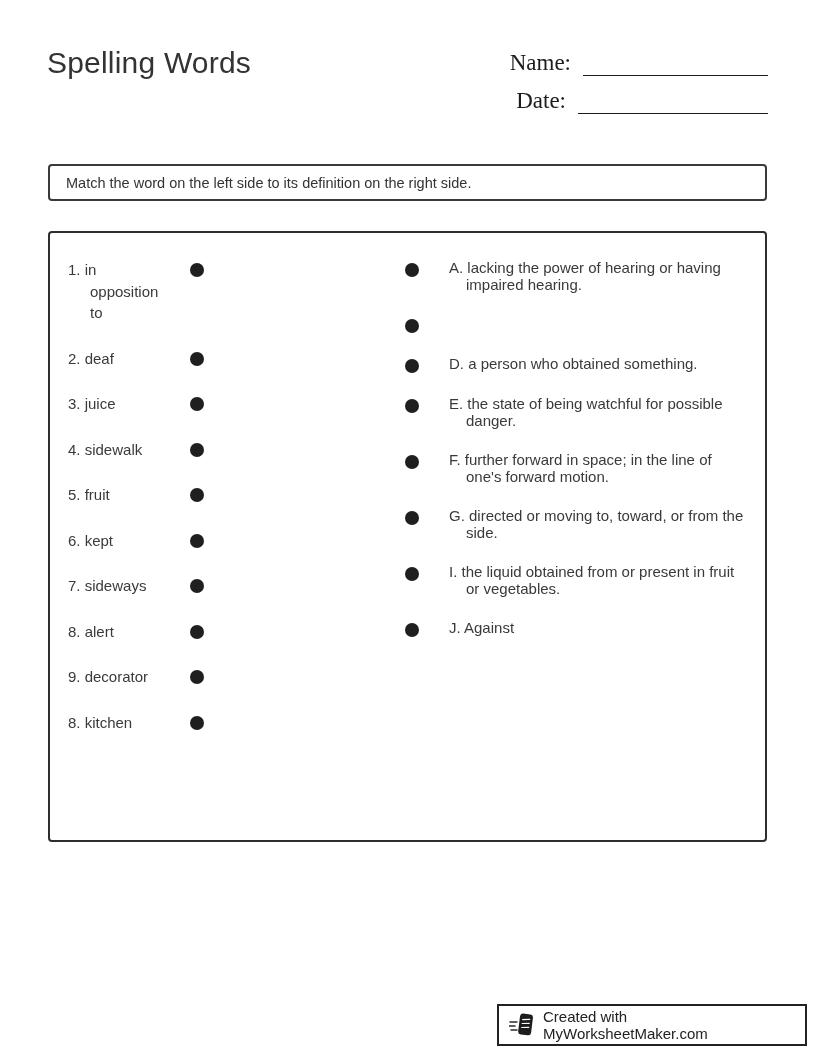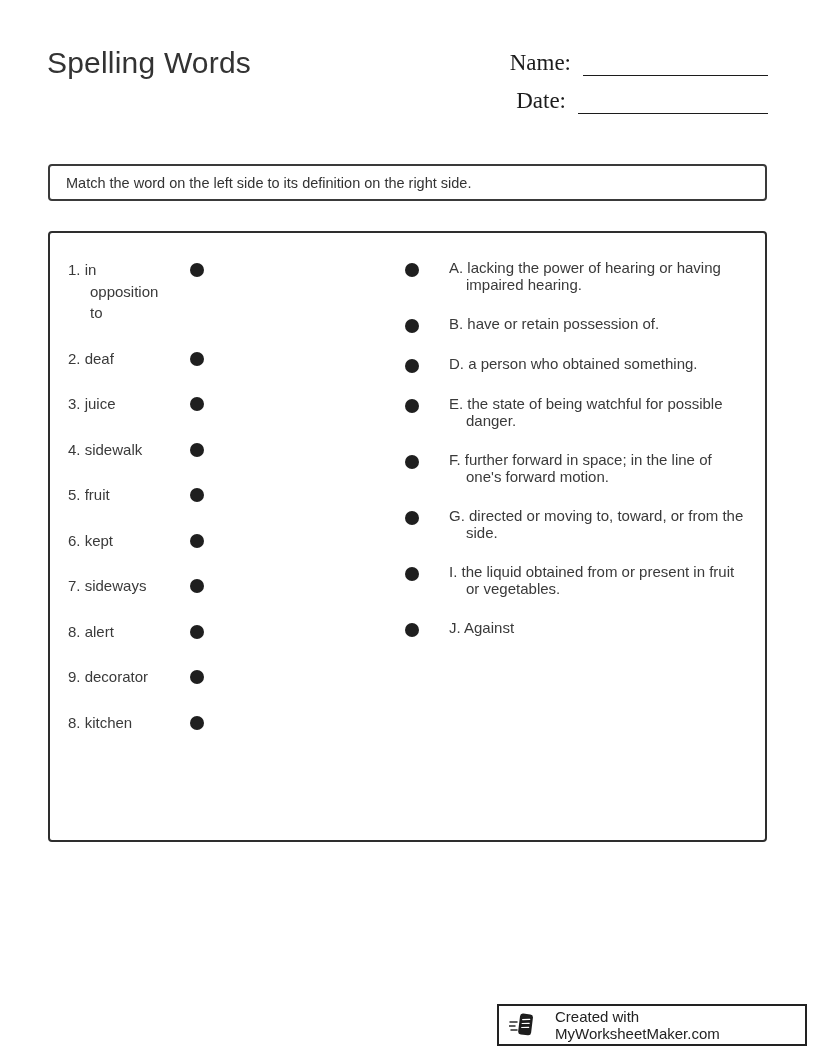--- a/index.html
+++ b/index.html
@@ -73,21 +73,21 @@
   .def-text {
     width: 299px; padding-left: 17px; text-indent: -17px;
     box-sizing: border-box;
   }
   .footer-box {
     position: absolute; left: 497px; top: 1004px;
     width: 310px; height: 42px;
     border: 2px solid #222222;
     box-sizing: border-box;
     display: flex; align-items: center;
-    padding: 0 10px; gap: 20px;
+    padding: 0 10px; gap: 8px;
     font-size: 15px; color: #222222;
     background: #ffffff;
   }
   .logo-icon { flex: none; }
 </style>
 </head>
 <body>
 
 <h1 class="title">Spelling Words</h1>
 
@@ -150,21 +150,20 @@
     </div>
   </div>
 
   <div class="defs-col">
     <div class="def-row">
       <span class="dot"></span>
       <div class="def-text"><span>A.</span> <span>lacking the power of hearing or having impaired hearing.</span></div>
     </div>
     <div class="def-row">
       <span class="dot"></span>
-      <div class="def-text"><span>B.</span> <span>have or retain possession of.</span></div>
     </div>
     <div class="def-row">
       <span class="dot"></span>
       <div class="def-text"><span>D.</span> <span>a person who obtained something.</span></div>
     </div>
     <div class="def-row">
       <span class="dot"></span>
       <div class="def-text"><span>E.</span> <span>the state of being watchful for possible danger.</span></div>
     </div>
     <div class="def-row">

